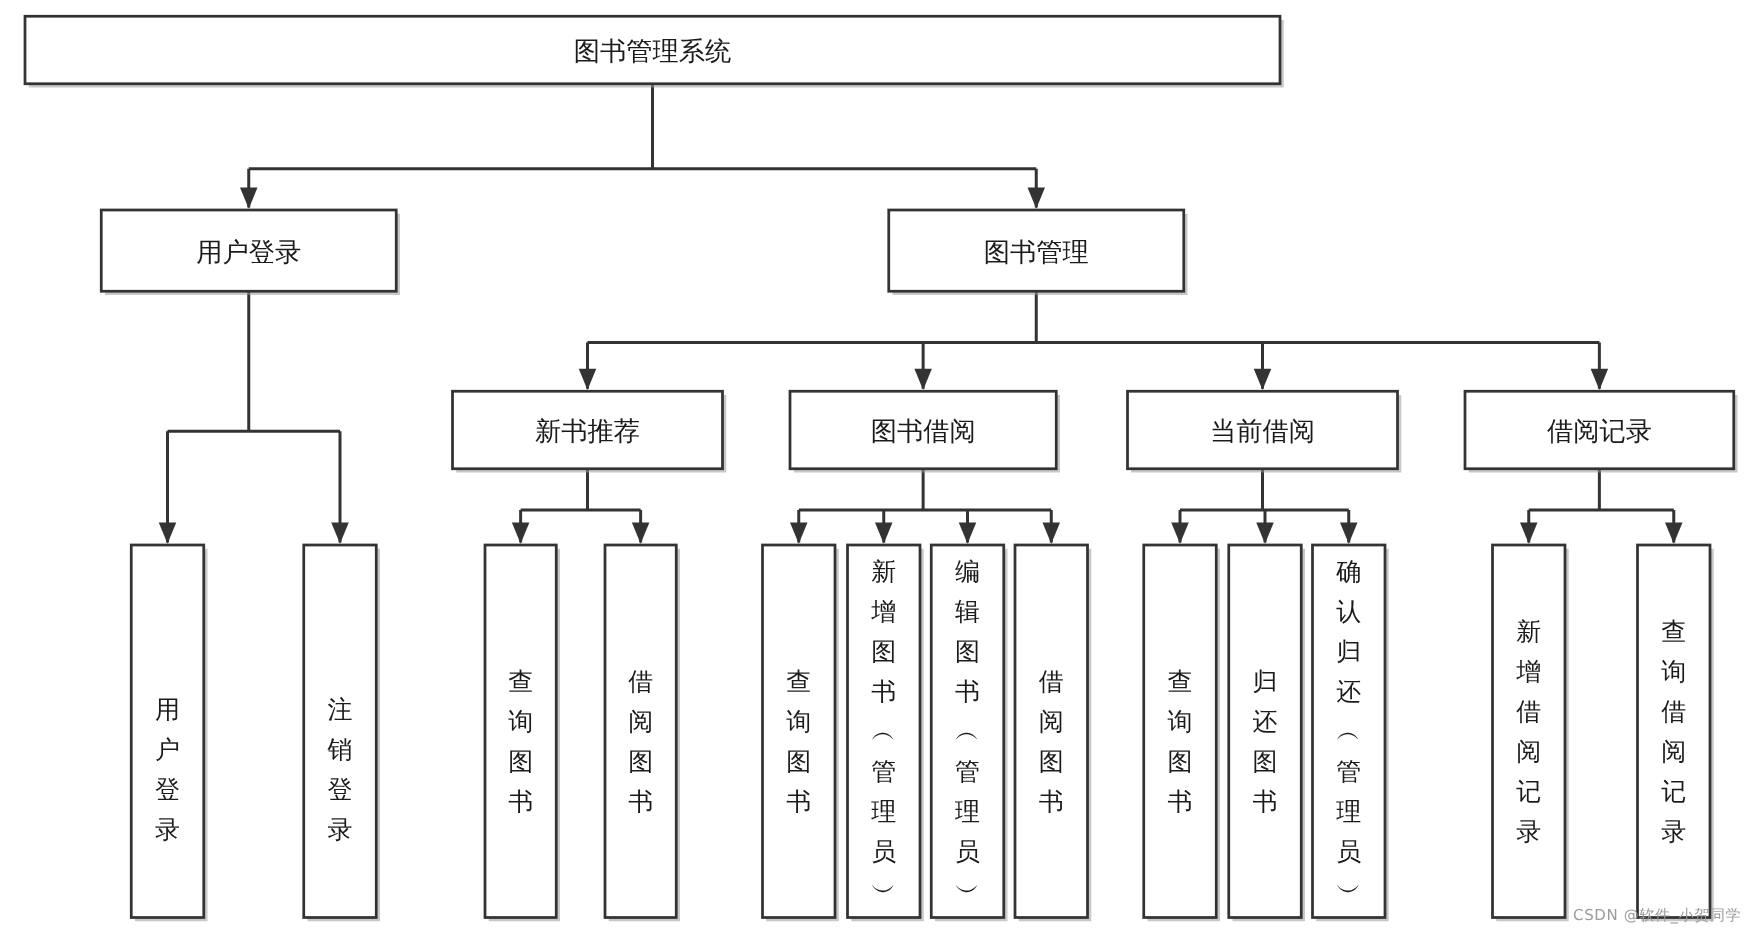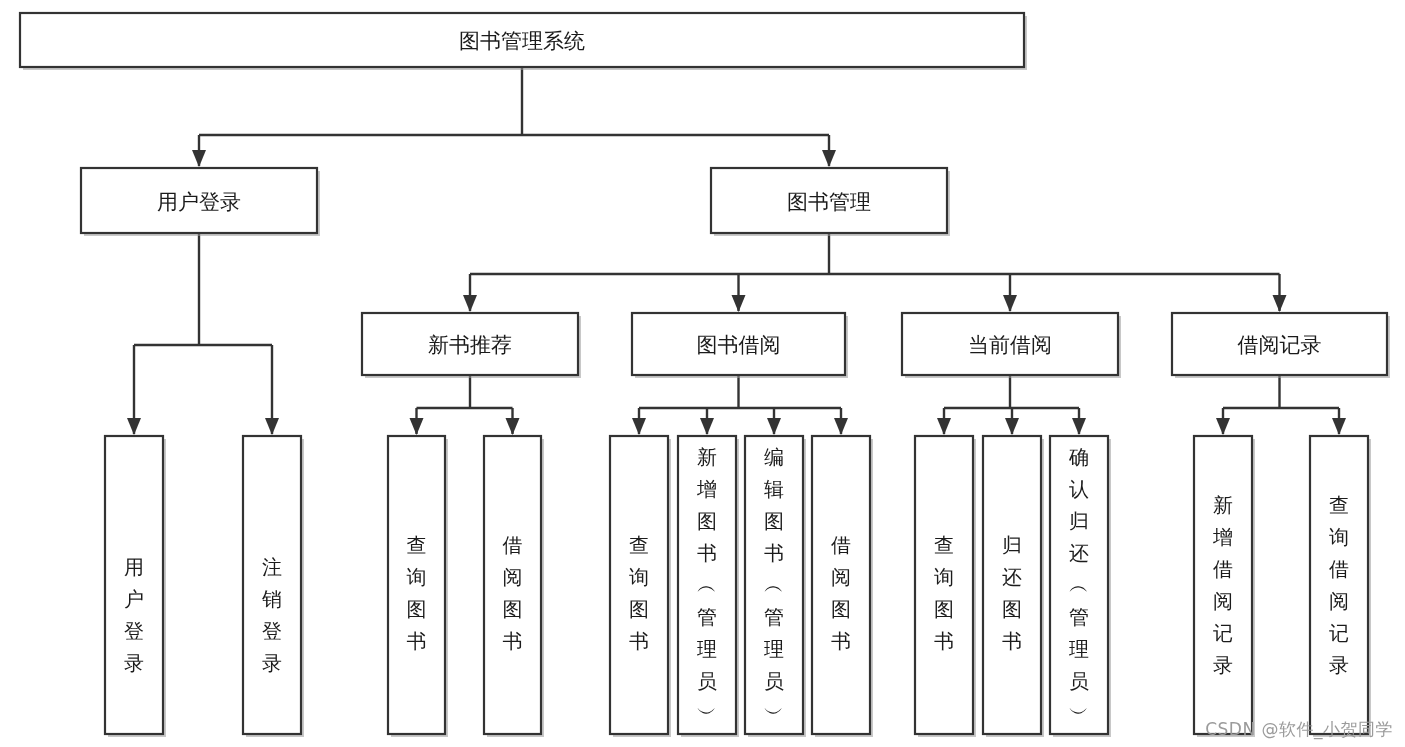--- a/index.html
+++ b/index.html
@@ -54,21 +54,21 @@
     font-family: "DejaVu Sans", "Liberation Sans", sans-serif;
     font-size: 20px;
     fill: #1b1b1b;
     text-anchor: middle;
   }
   .watermark {
     position: absolute;
     right: 12px;
     bottom: 6px;
     font-family: "DejaVu Sans", "Liberation Sans", sans-serif;
-    font-size: 17px;
+    font-size: 12px;
     color: #9b9b9b;
     letter-spacing: 0.5px;
     white-space: nowrap;
     user-select: none;
   }
 </style>
 </head>
 <body>
 
 <div id="diagram-root">

